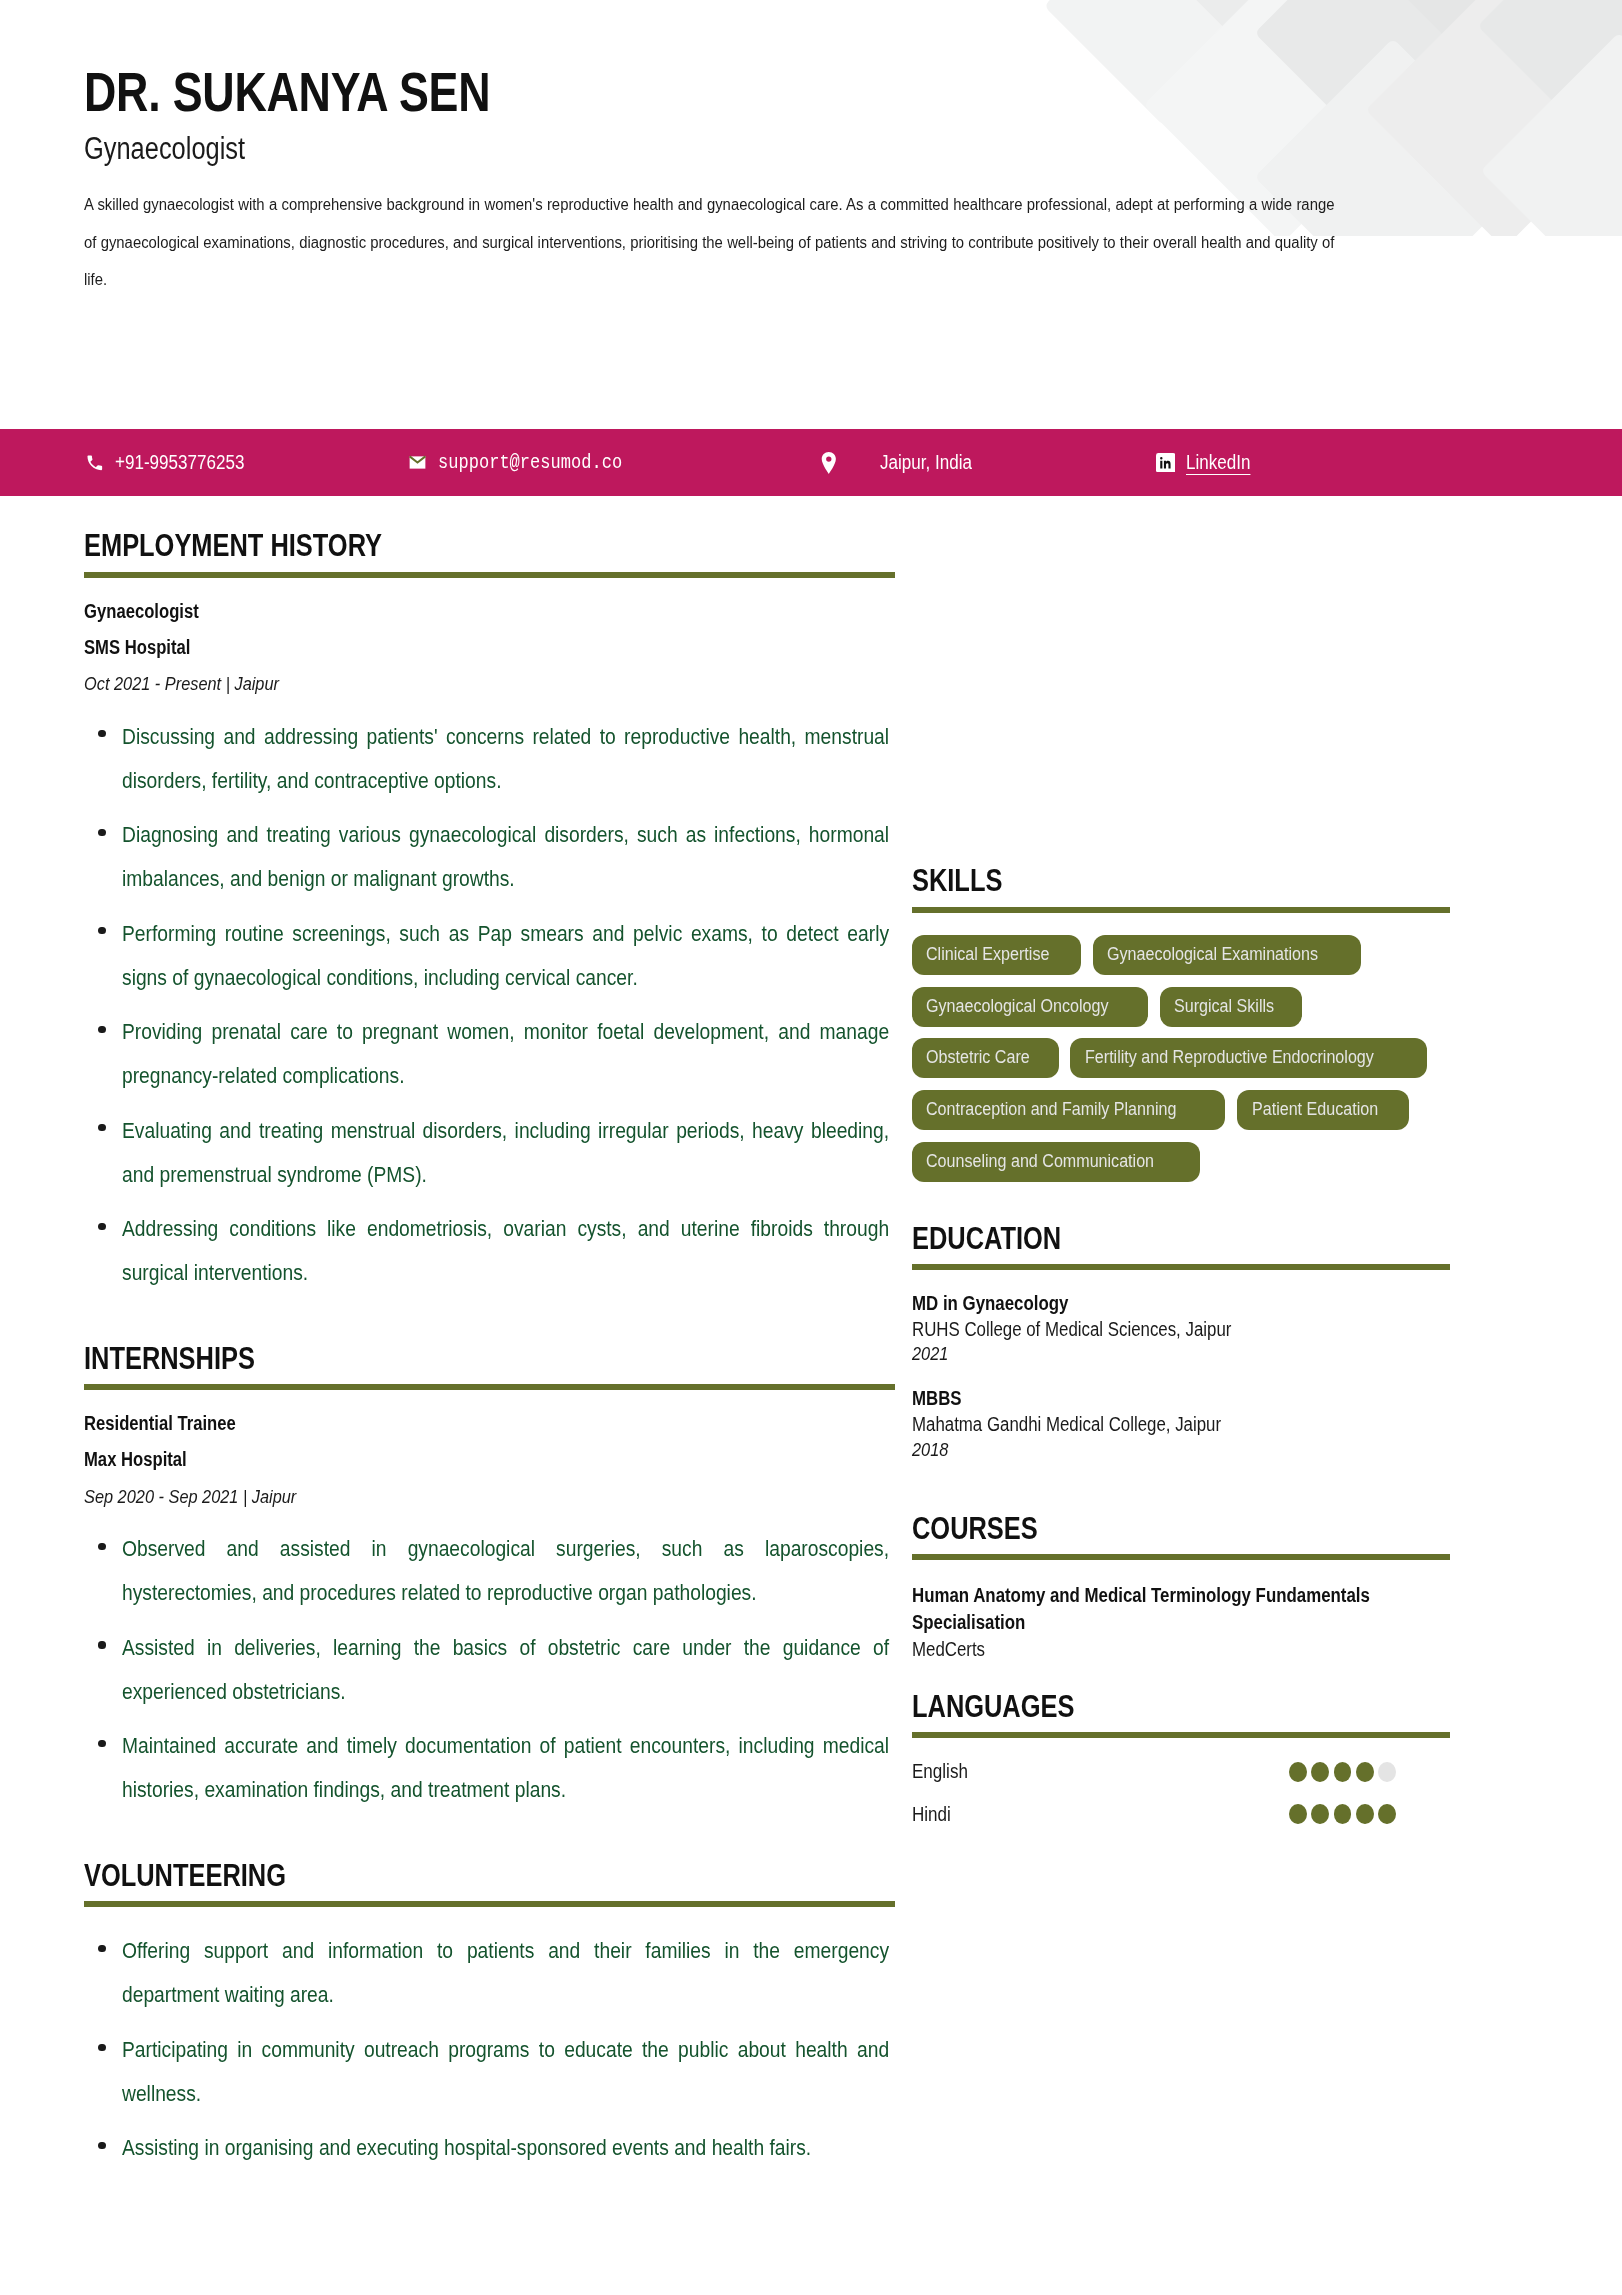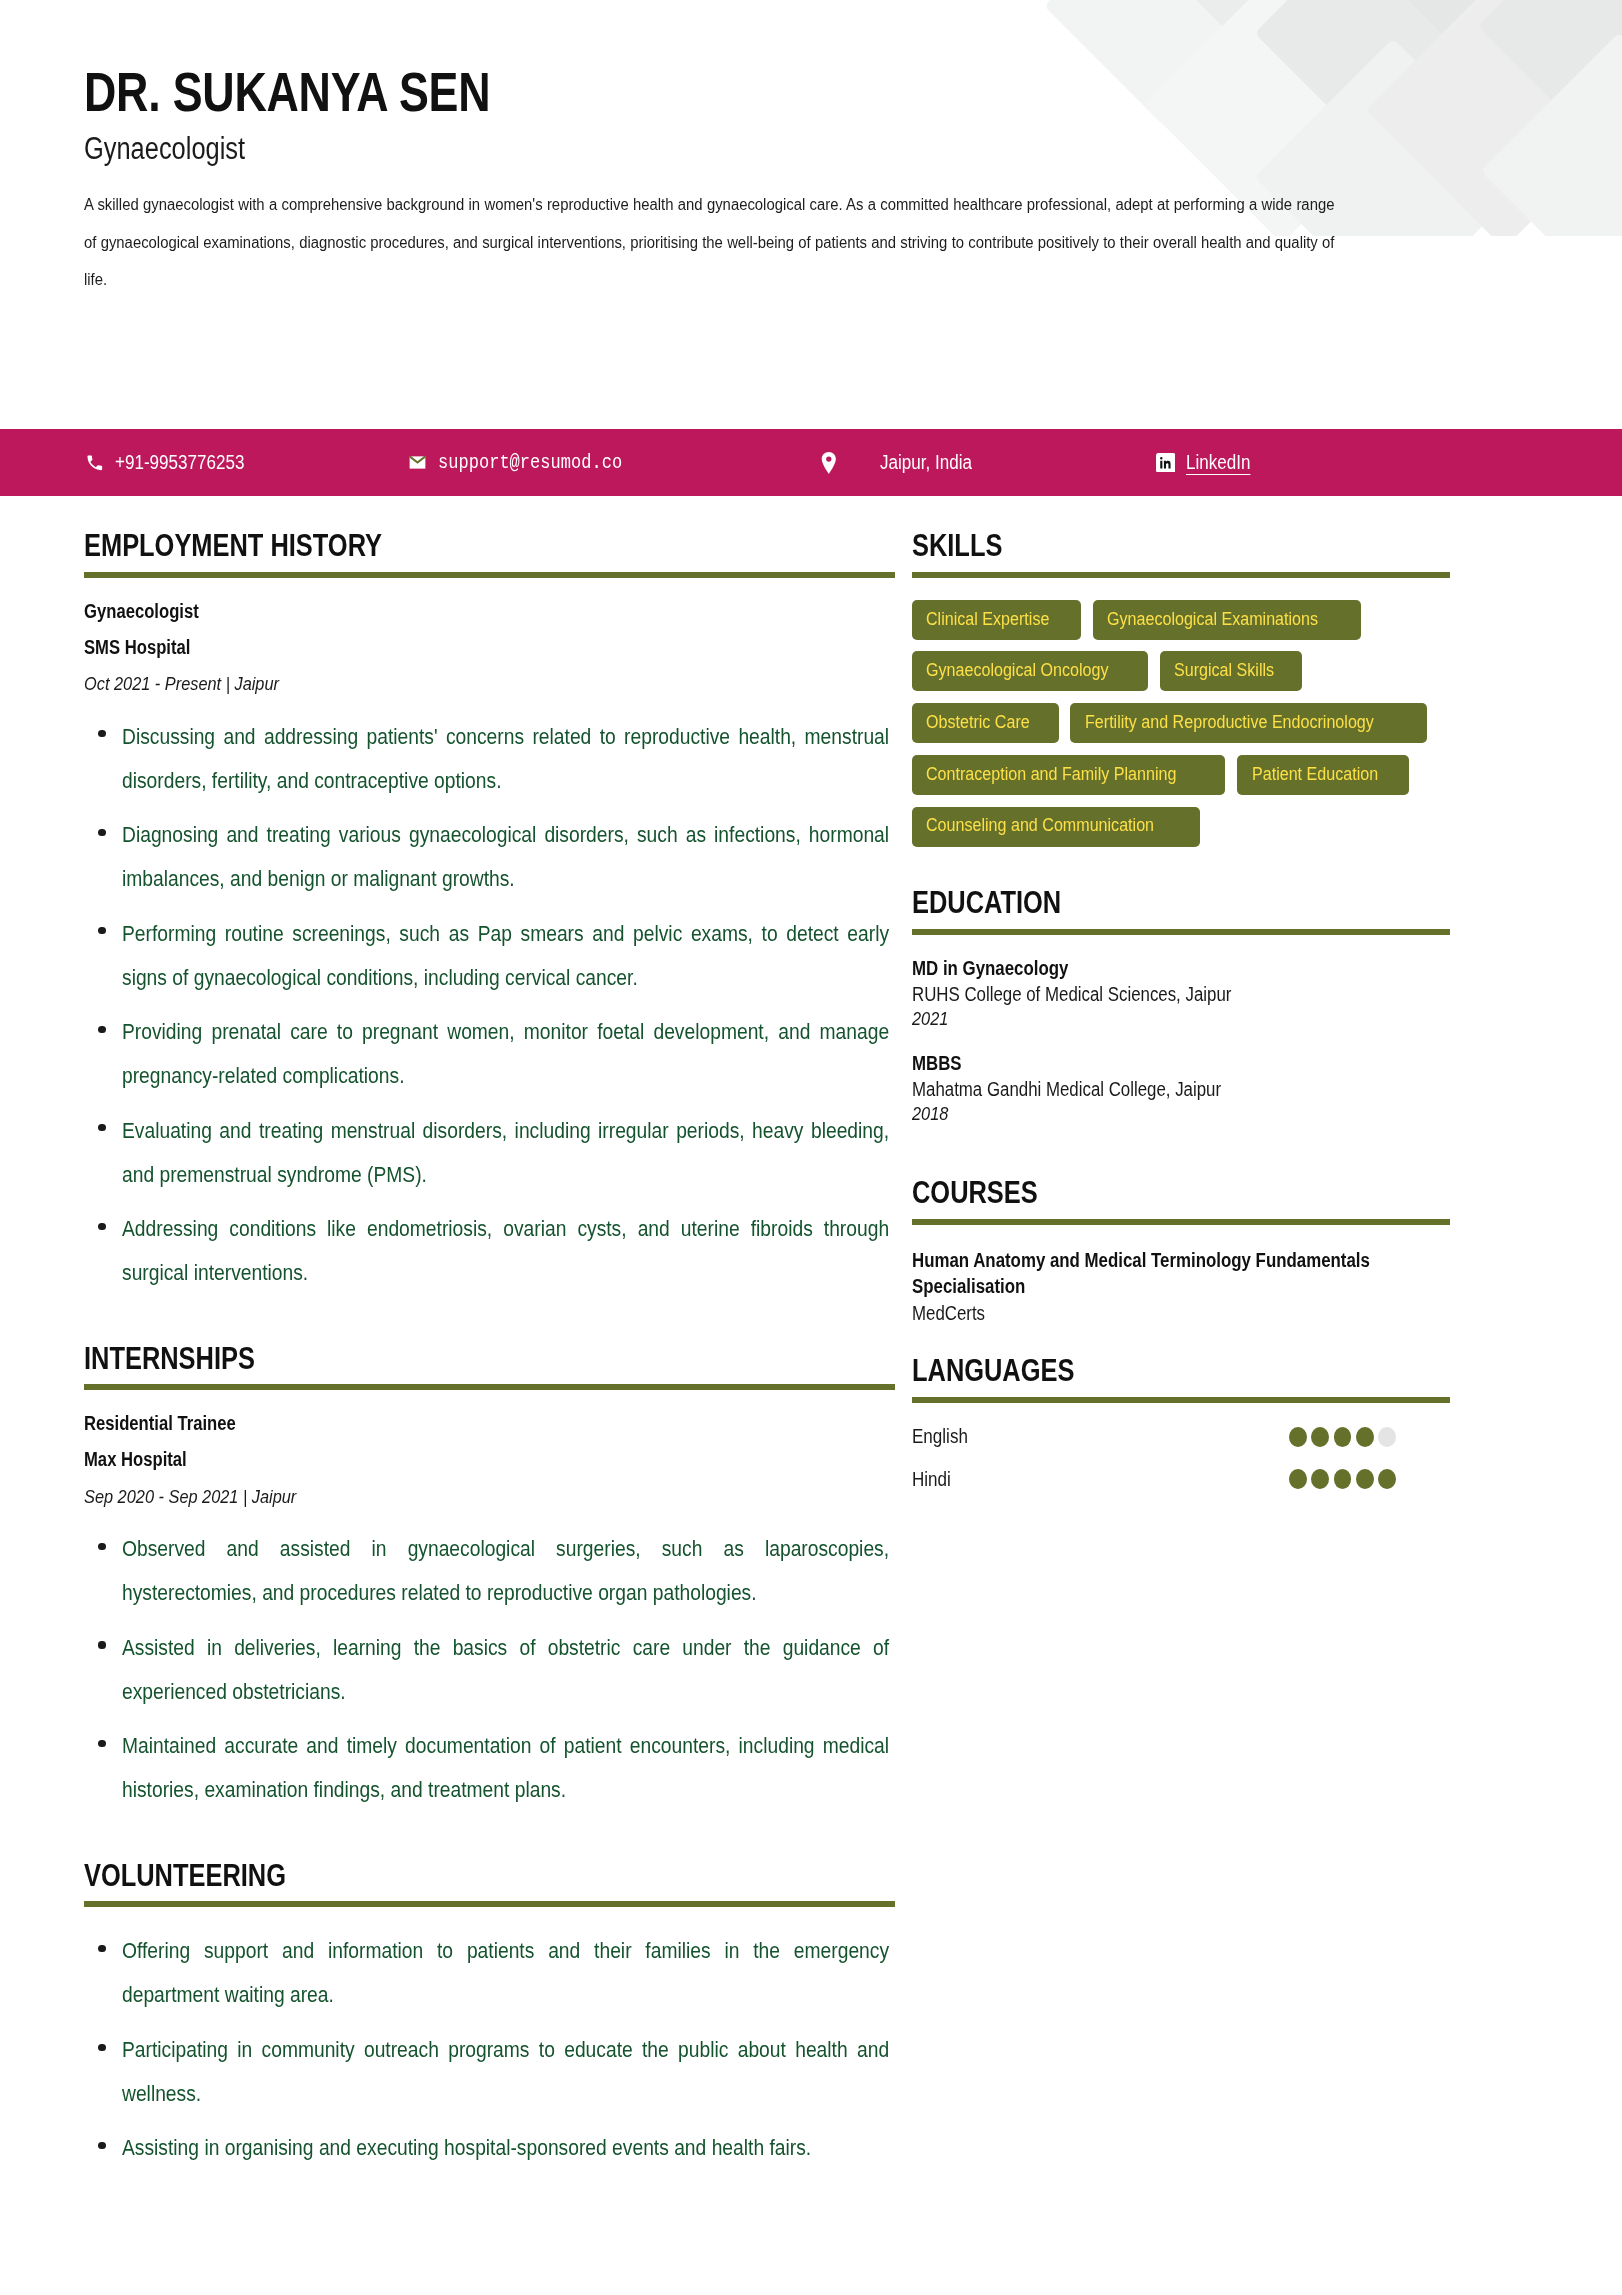--- a/index.html
+++ b/index.html
@@ -124,20 +124,21 @@
   .link-underline { text-decoration: underline; text-underline-offset: 4.6px; }
 
   
   .body {
     position: absolute;
     top: 496px;
     left: 0;
     width: 1331px;
     display: flex;
     z-index: 2;
+    align-items: center;
   }
   .col-left  { width: 916px; padding: 34px 0 0 84px; box-sizing: border-box; }
   .col-right { width: 706px; padding: 34px 82px 0 17px; box-sizing: border-box; }
 
   .sec-title {
     font-family: "Liberation Sans Narrow", "Liberation Sans", sans-serif;
     font-size: 31px;
     font-weight: bold;
     color: #111111;
     letter-spacing: 0px;
@@ -226,22 +227,22 @@
   
   .skills-wrap {
     display: flex;
     flex-wrap: wrap;
     gap: 11.8px 11.8px;
     margin-bottom: 3.9px;
     max-width: 543px;
   }
   .skill-chip {
     background: #65702b;
-    color: #fde047;
-    border-radius: 5px;
+    color: #e5e5e5;
+    border-radius: 12px;
     padding: 7.9px 14.4px 9.2px 14.4px;
     font-size: 18.3px;
     line-height: 1.25;
     white-space: nowrap;
   }
   .skill-chip span {
     display: inline-block;
     transform: scaleX(0.88);
     transform-origin: left center;
   }

